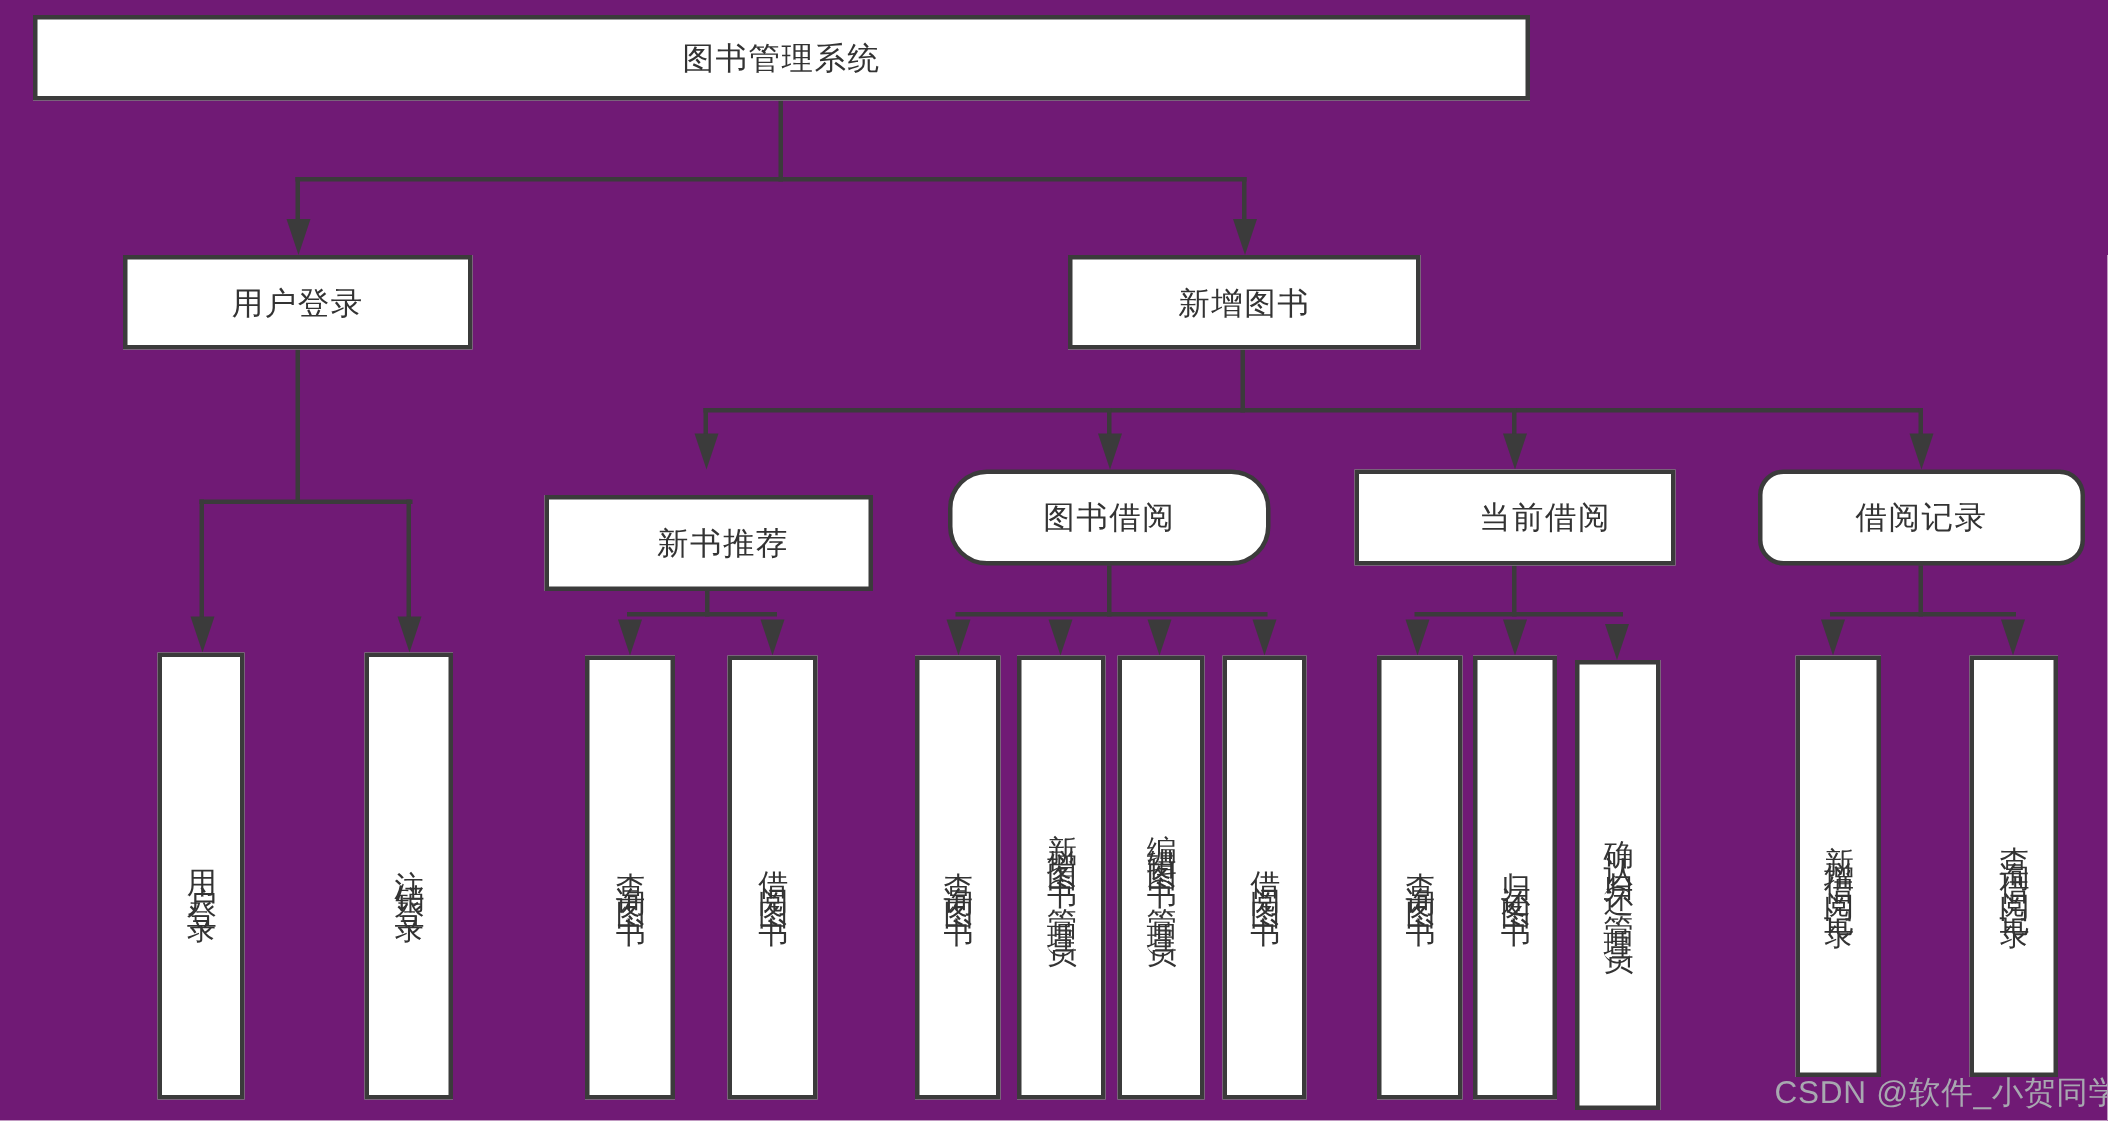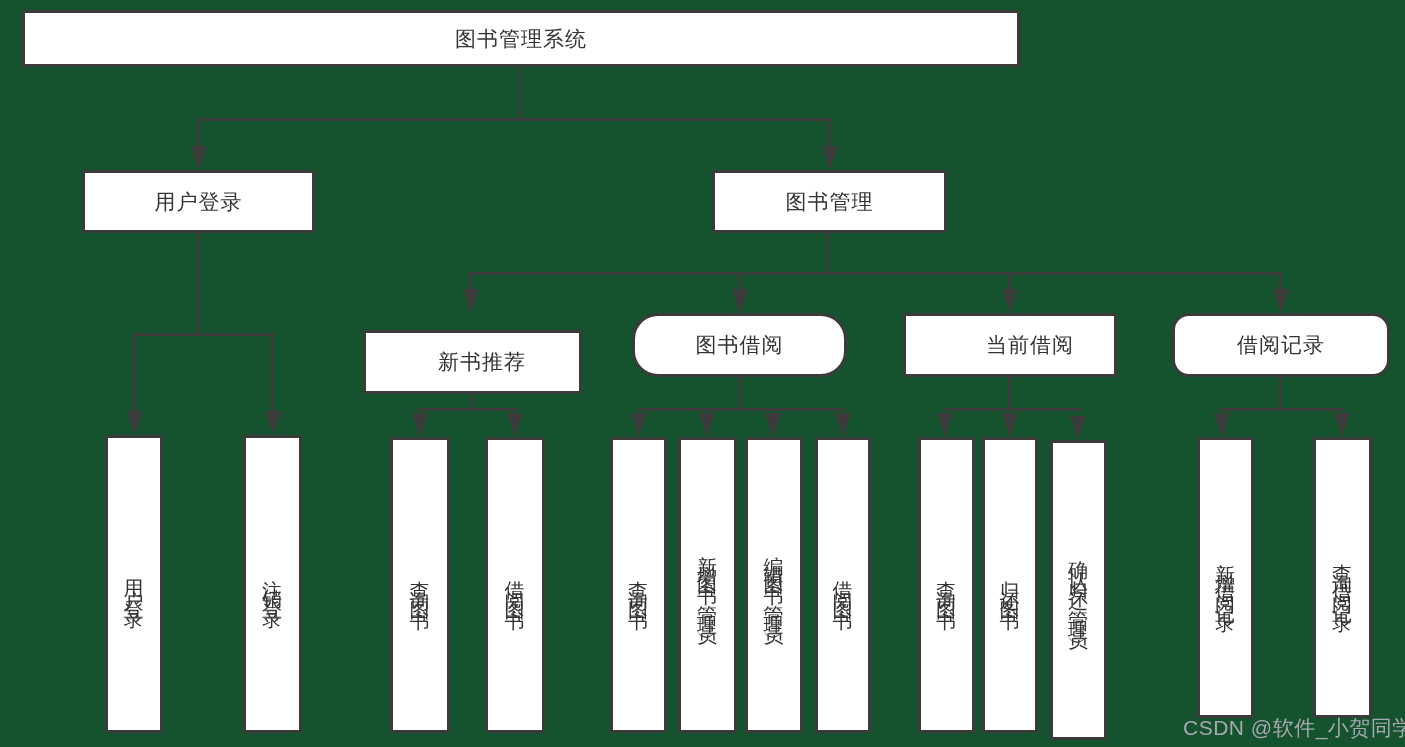--- a/index.html
+++ b/index.html
@@ -1,17 +1,17 @@
 <!DOCTYPE html>
 <html><head>
 <meta charset="utf-8">
 <style>
   html,body { margin:0; padding:0; background:#ffffff; }
   .stage {
-    position:relative; width:1405px; height:747px; background:#14532d;
+    position:relative; width:1405px; height:747px; background:#701a75;
     font-family:"Liberation Sans","DejaVu Sans",sans-serif; color:#333333;
     overflow:hidden;
   }
   .hbox {
     position:absolute; box-sizing:border-box; background:#ffffff;
     border:3px solid #3b3b3b; display:flex; align-items:center; justify-content:center;
     font-size:21px; letter-spacing:1px; z-index:2;
   }
   .vbox {
     position:absolute; box-sizing:border-box; background:#ffffff;
@@ -87,21 +87,21 @@
   <div class="arrow" style="left:1334px; top:413px;"></div>
 
   <div class="hbox" style="left:22px; top:10px; width:998px; height:57px;">
     <span>图书管理系统</span>
   </div>
 
   <div class="hbox" style="left:82px; top:170px; width:233px; height:63px;">
     <span>用户登录</span>
   </div>
   <div class="hbox" style="left:712px; top:170px; width:235px; height:63px;">
-    <span>图书管理</span>
+    <span>新增图书</span>
   </div>
 
   <div class="hbox" style="left:363px; top:330px; width:219px; height:64px;padding-left:19px;">
     <span>新书推荐</span>
   </div>
   <div class="hbox" style="left:632px; top:313px; width:215px; height:64px;border-radius:26px;">
     <span>图书借阅</span>
   </div>
   <div class="hbox" style="left:903px; top:313px; width:214px; height:64px;padding-left:40px;">
     <span>当前借阅</span>

